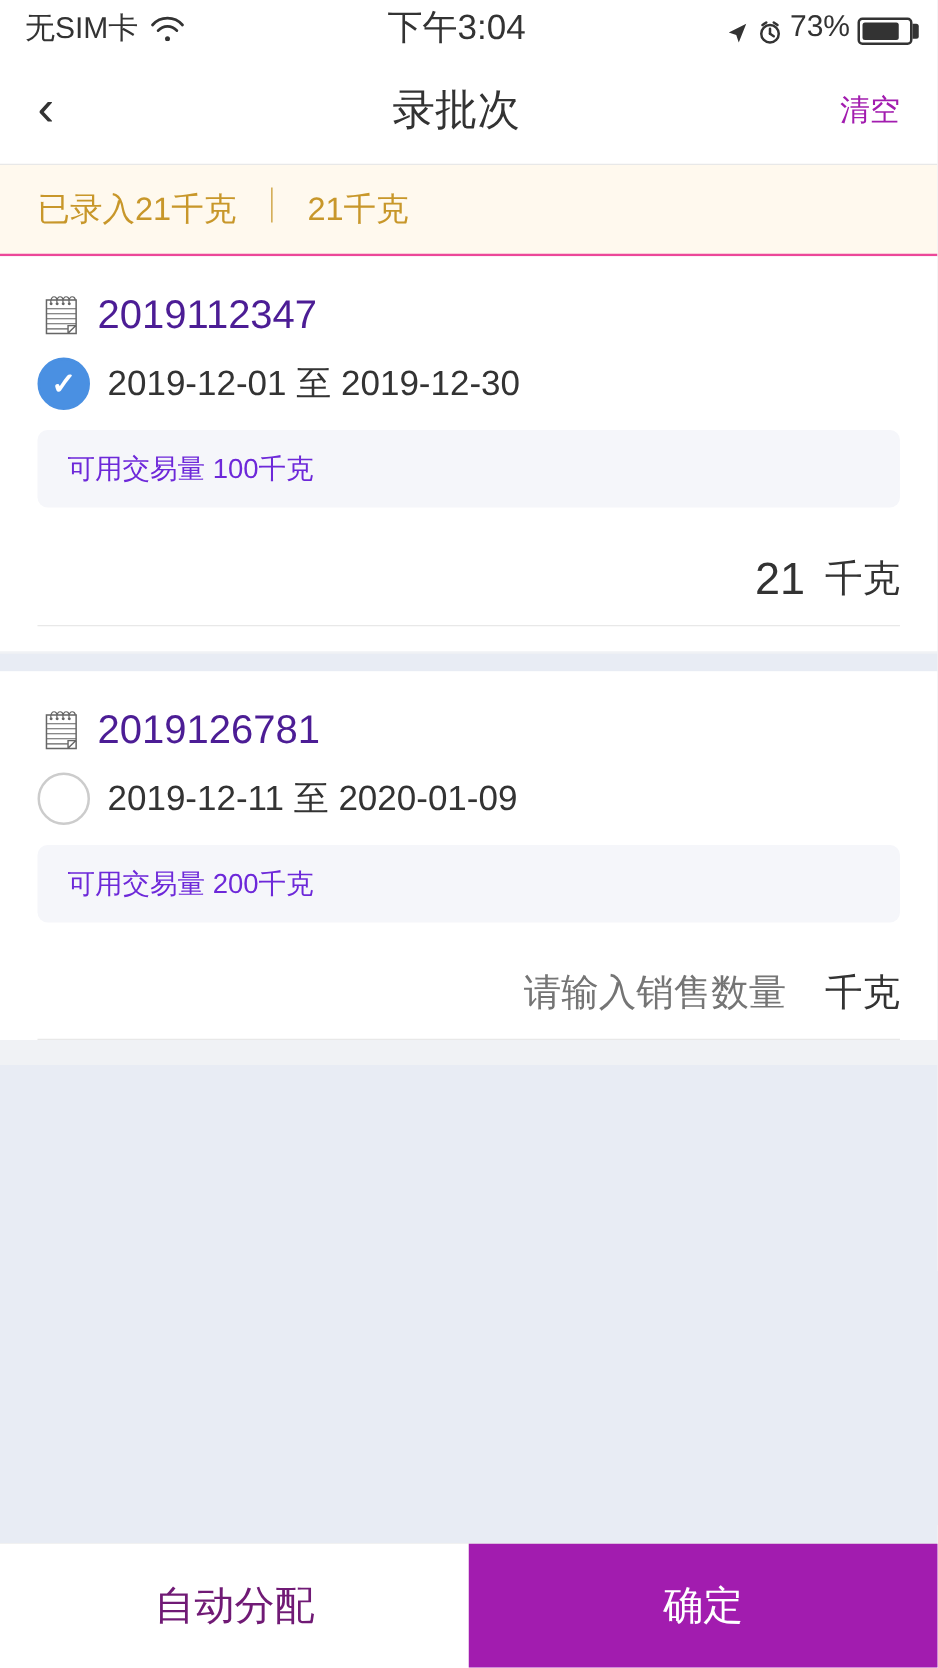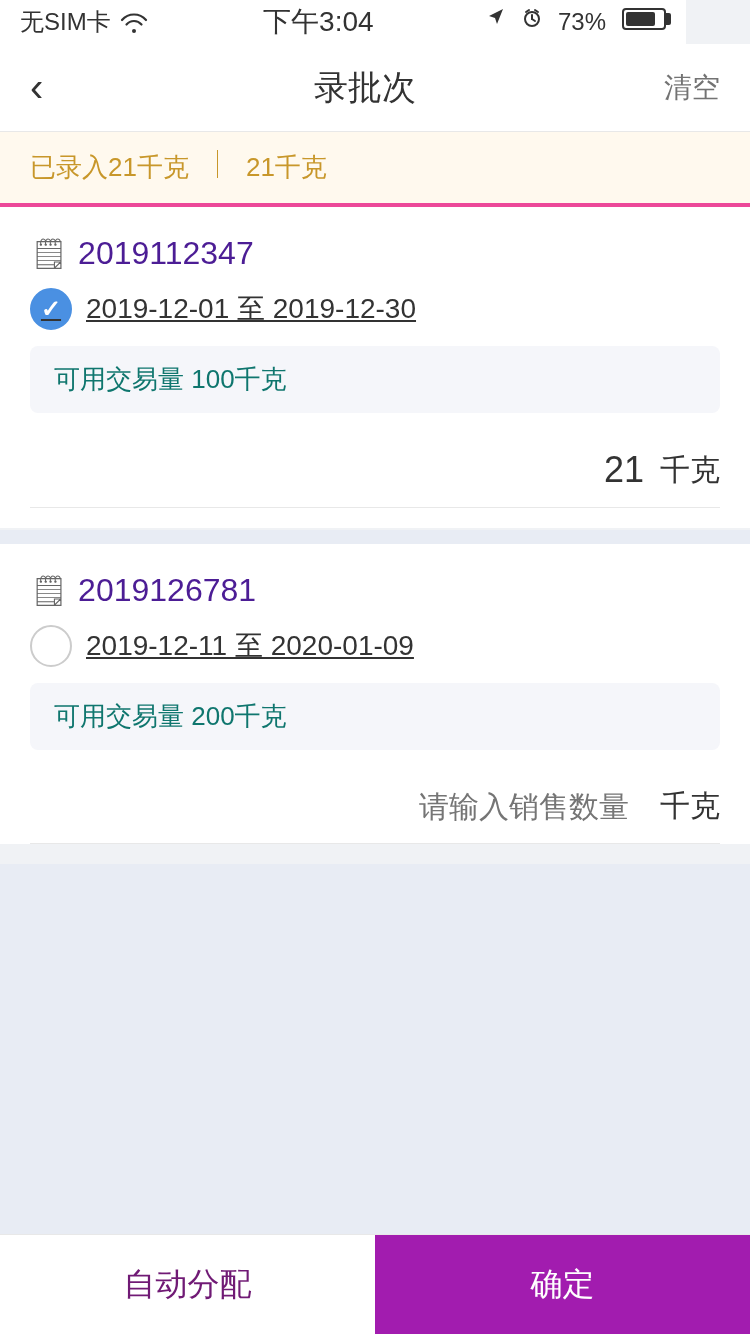--- a/index.html
+++ b/index.html
@@ -8,43 +8,43 @@
       width: 750px;
       min-height: 1334px;
       font-family: -apple-system, "PingFang SC", "Helvetica Neue", Arial, sans-serif;
       background: #f0f2f5;
       font-size: 28px;
       color: #333;
     }
 
     
     .status-bar {
-      width: 686px;
+      width: 750px;
       height: 44px;
       background: #fff;
       display: flex;
       align-items: center;
       justify-content: space-between;
       padding: 0 20px;
       font-size: 24px;
       color: #333;
     }
     .status-bar-left {
       display: flex;
       align-items: center;
       gap: 8px;
     }
     .status-bar-center {
       font-weight: 500;
       font-size: 28px;
     }
     .status-bar-right {
       display: flex;
-      align-items: flex-start;
-      gap: 16px;
+      align-items: flex-end;
+      gap: 6px;
       font-size: 24px;
     }
     .battery-icon {
       width: 44px;
       height: 22px;
       border: 2px solid #333;
       border-radius: 4px;
       position: relative;
       display: inline-flex;
       align-items: center;
@@ -84,35 +84,35 @@
       color: #333;
       cursor: pointer;
       width: 60px;
     }
     .nav-title {
       font-size: 34px;
       font-weight: 500;
       color: #333;
     }
     .nav-action {
-      font-size: 28px;
-      color: #737373;
+      font-size: 24px;
+      color: #a21caf;
       cursor: pointer;
       width: 80px;
       text-align: right;
     }
 
     
     .info-bar {
       background: #fff9ee;
       padding: 18px 30px;
       display: flex;
       align-items: flex-start;
       gap: 28px;
-      border-bottom: 4px solid #ec4899;
+      border-bottom: 2px solid #ec4899;
     }
     .info-label {
       font-size: 26px;
       color: #c8972a;
     }
     .info-divider {
       width: 1px;
       height: 28px;
       background: #c8972a;
     }
@@ -139,21 +139,20 @@
     .batch-id {
       font-size: 32px;
       font-weight: 500;
       color: #4c1d95;
     }
     .batch-date-row {
       display: flex;
       align-items: center;
       padding: 6px 30px 16px 30px;
       gap: 14px;
-      text-decoration: underline;
     }
     .radio-circle {
       width: 42px;
       height: 42px;
       border-radius: 50%;
       border: 2px solid #ccc;
       background: #fff;
       flex-shrink: 0;
       display: flex;
       align-items: center;
@@ -171,22 +170,22 @@
     }
     .batch-date {
       font-size: 28px;
       color: #333;
     }
     .available-qty {
       margin: 0 30px 20px 30px;
       background: #f5f6fa;
       border-radius: 8px;
       padding: 16px 24px;
-      font-size: 26px;
-      color: #0f766e;
+      font-size: 22px;
+      color: #6d28d9;
     }
 
     
     .qty-row {
       display: flex;
       align-items: center;
       justify-content: flex-end;
       padding: 16px 30px 16px 30px;
       gap: 16px;
     }

